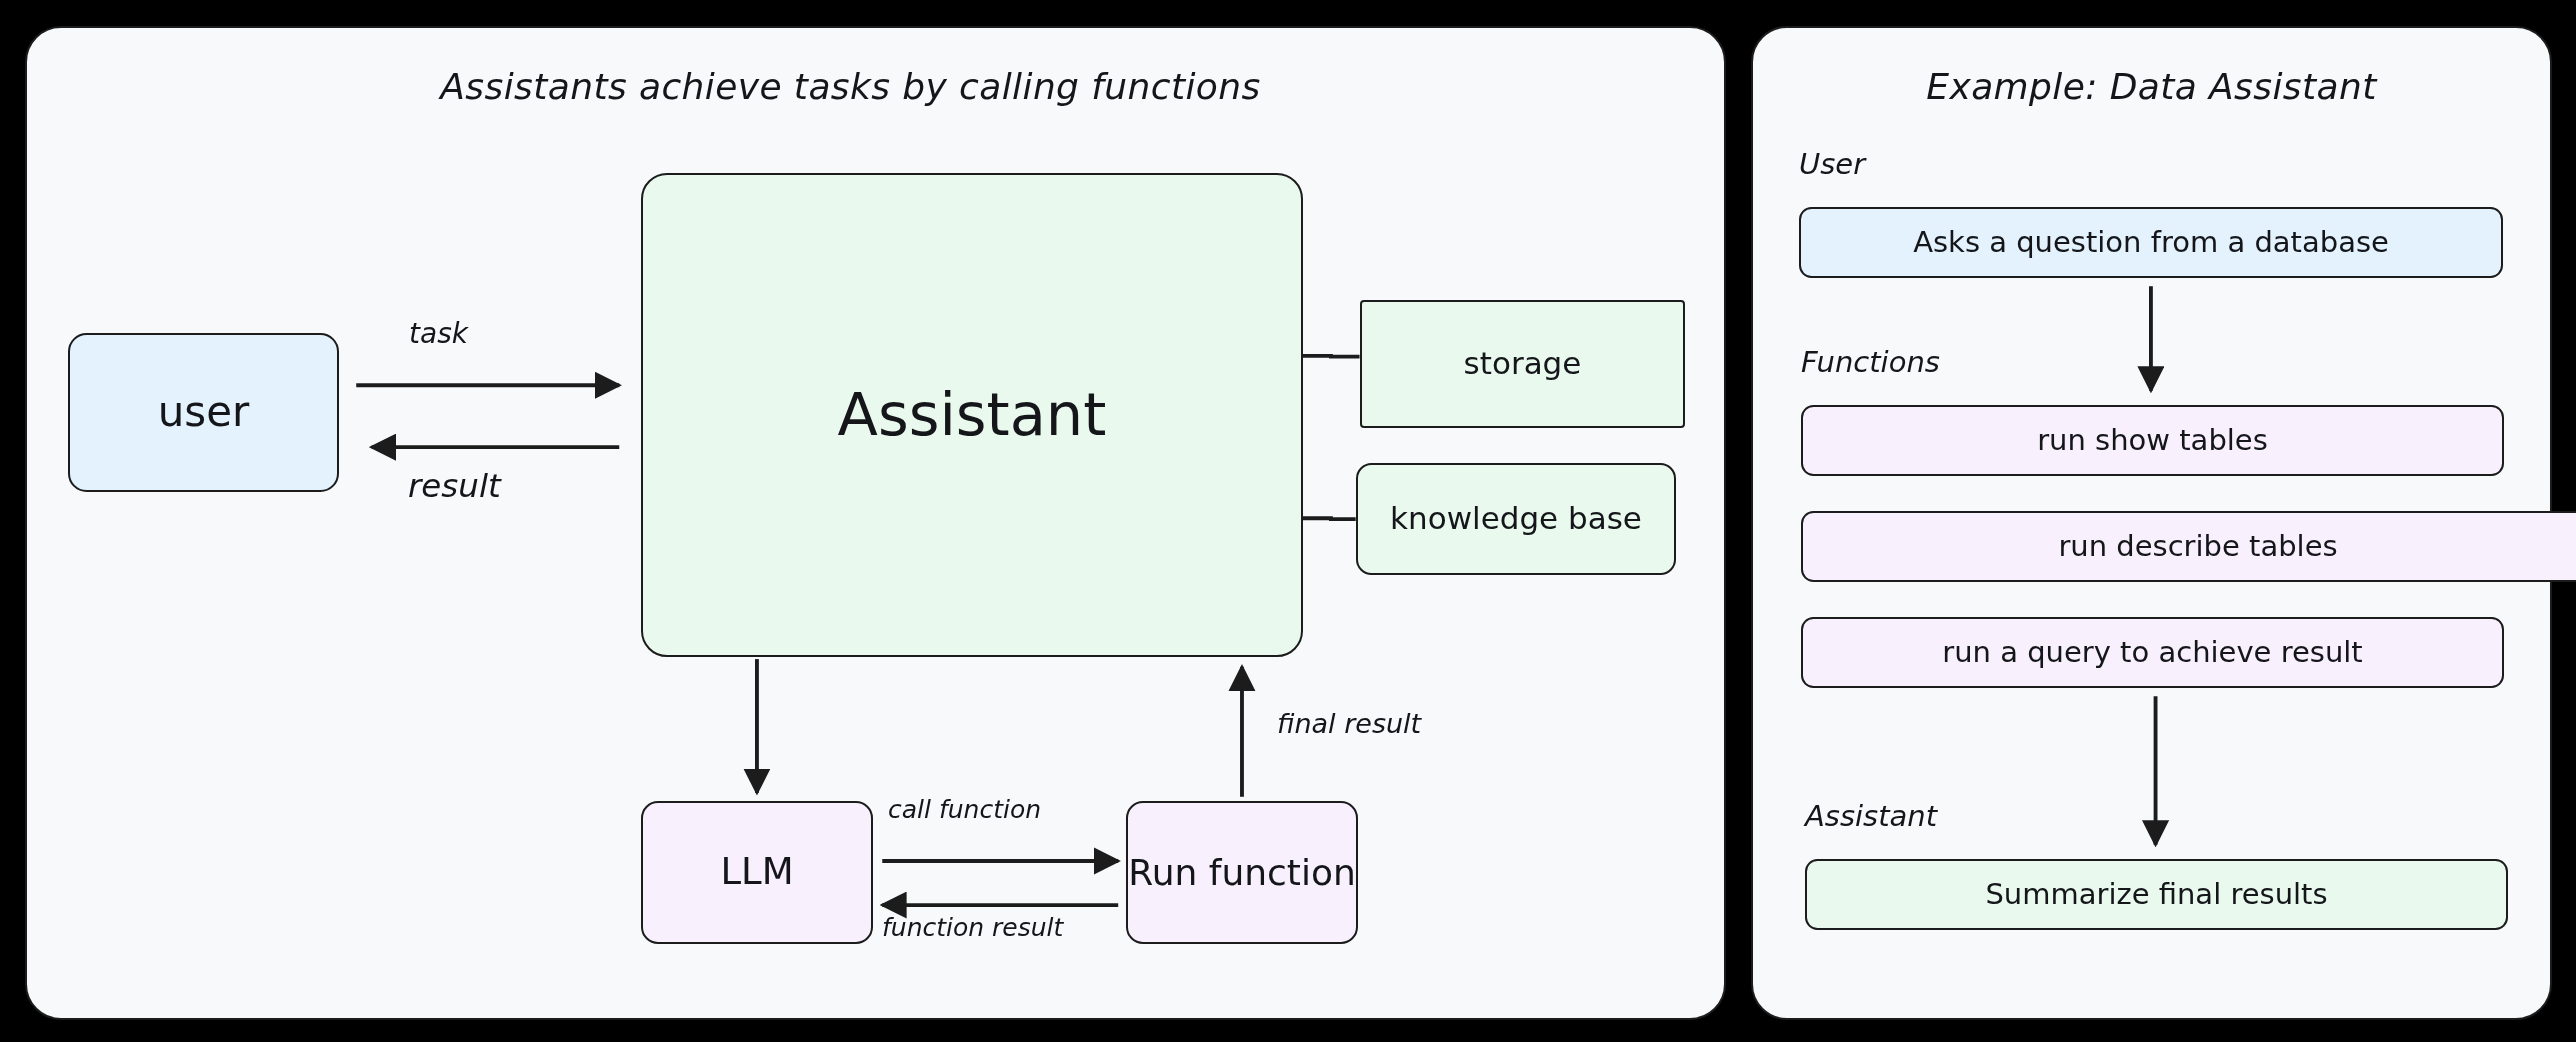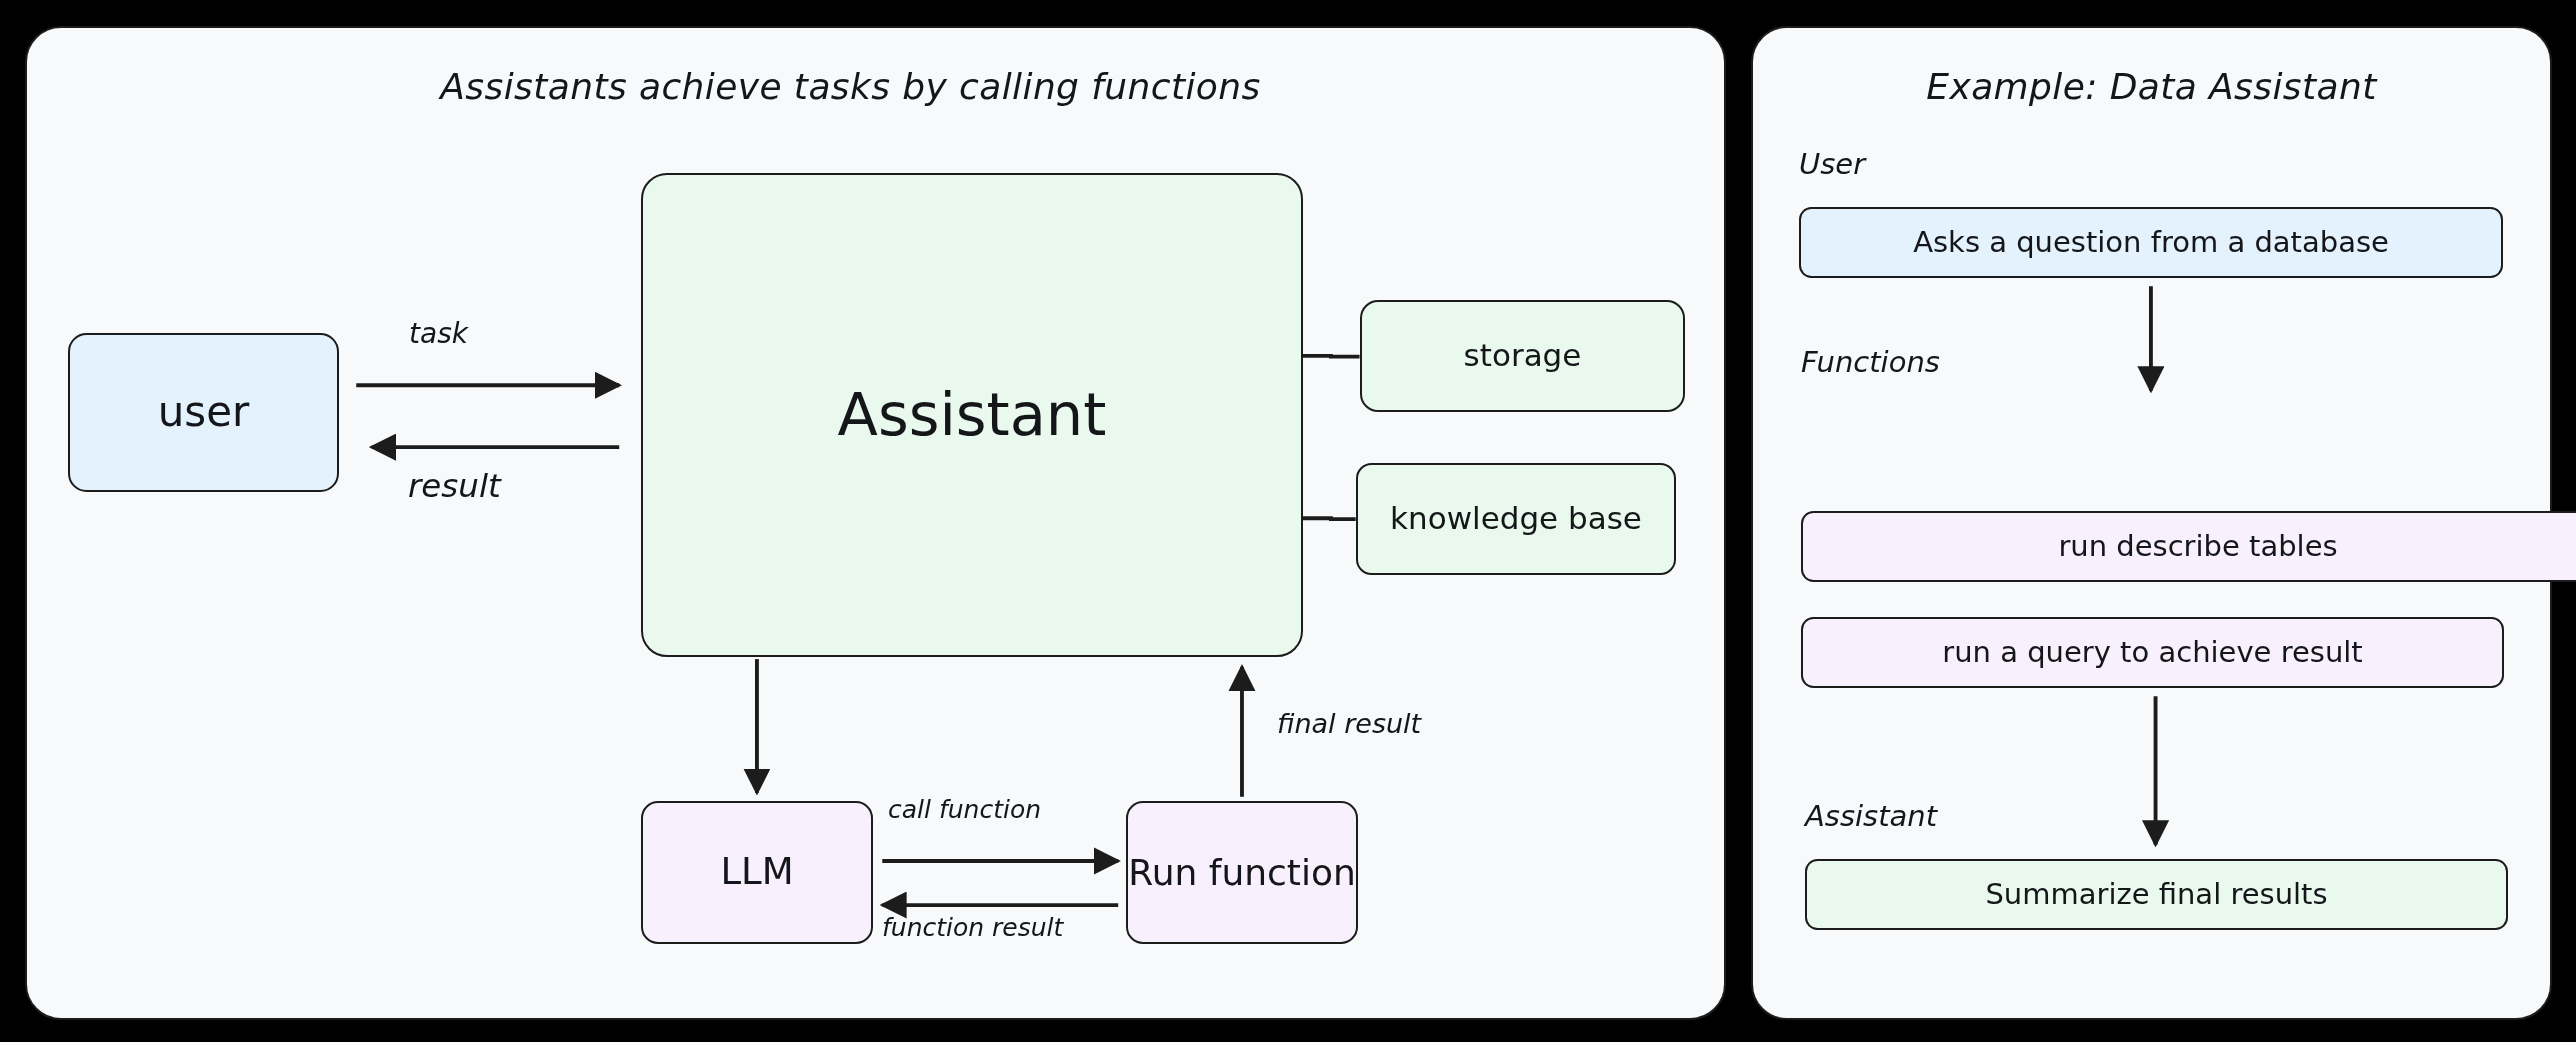--- a/index.html
+++ b/index.html
@@ -68,22 +68,22 @@
   
   #node-user {
     left: 68px; top: 333px; width: 271px; height: 159px;
     font-size: 42px; border-radius: 18.6px;
   }
   #node-assistant {
     left: 641px; top: 173px; width: 662px; height: 484px;
     font-size: 59px; border-radius: 26px;
   }
   #node-storage {
-    left: 1360px; top: 300px; width: 325px; height: 112px;
-    font-size: 31px; border-radius: 18px;
+    left: 1360px; top: 300px; width: 325px; height: 128px;
+    font-size: 31px; border-radius: 4px;
   }
   #node-knowledge {
     left: 1356px; top: 463px; width: 320px; height: 112px;
     font-size: 31px; border-radius: 15.5px;
   }
   #node-llm {
     left: 641px; top: 801px; width: 232px; height: 143px;
     font-size: 37px; border-radius: 17px;
   }
   #node-runfunction {
@@ -182,20 +182,21 @@
   <div class="panel" id="panel-right"></div>
 
   <div class="panel-title" id="right-title" style="left:1751px;">Example: Data Assistant</div>
 
   <div class="group-label" id="label-user-group">User</div>
 
   <div class="node fill-blue" id="node-asks">Asks a question from a database</div>
 
   <div class="group-label" id="label-functions-group">Functions</div>
 
+  <div class="node fill-pink" id="node-fn-1">run show tables</div>
 
   <div class="node fill-pink" id="node-fn-2">run describe tables</div>
 
   <div class="node fill-pink" id="node-fn-3">run a query to achieve result</div>
 
   <div class="group-label" id="label-assistant-group">Assistant</div>
 
   <div class="node fill-green" id="node-summarize">Summarize final results</div>
 
   <svg id="edges" viewBox="0 0 3329 1347" xmlns="http://www.w3.org/2000/svg">

